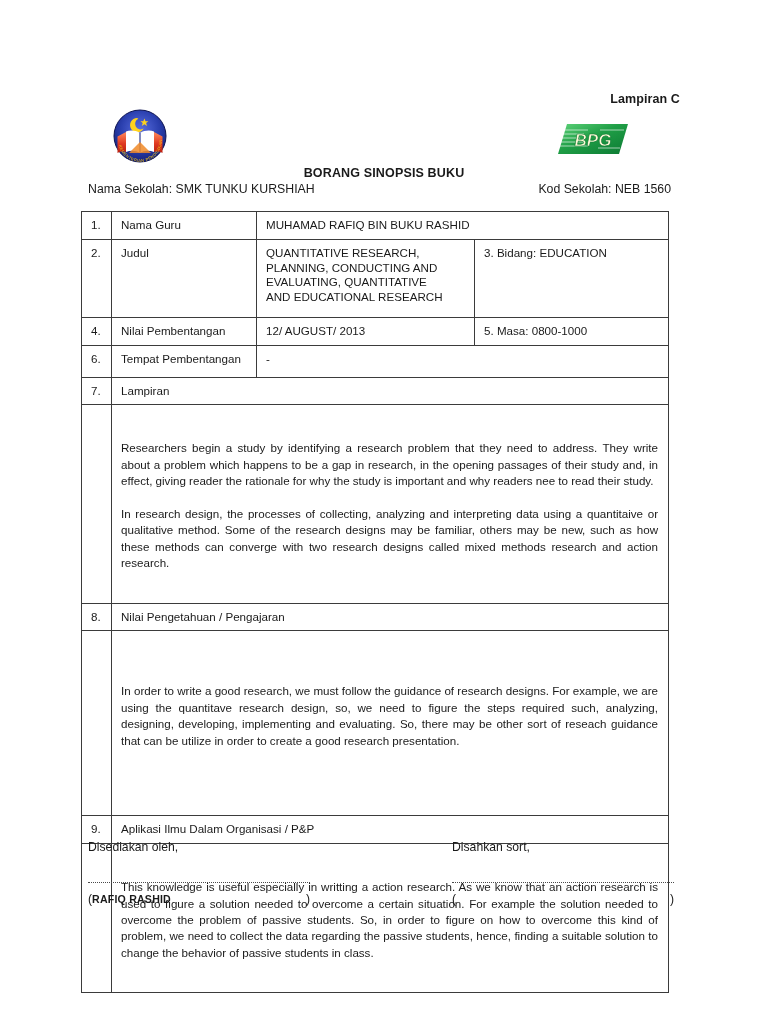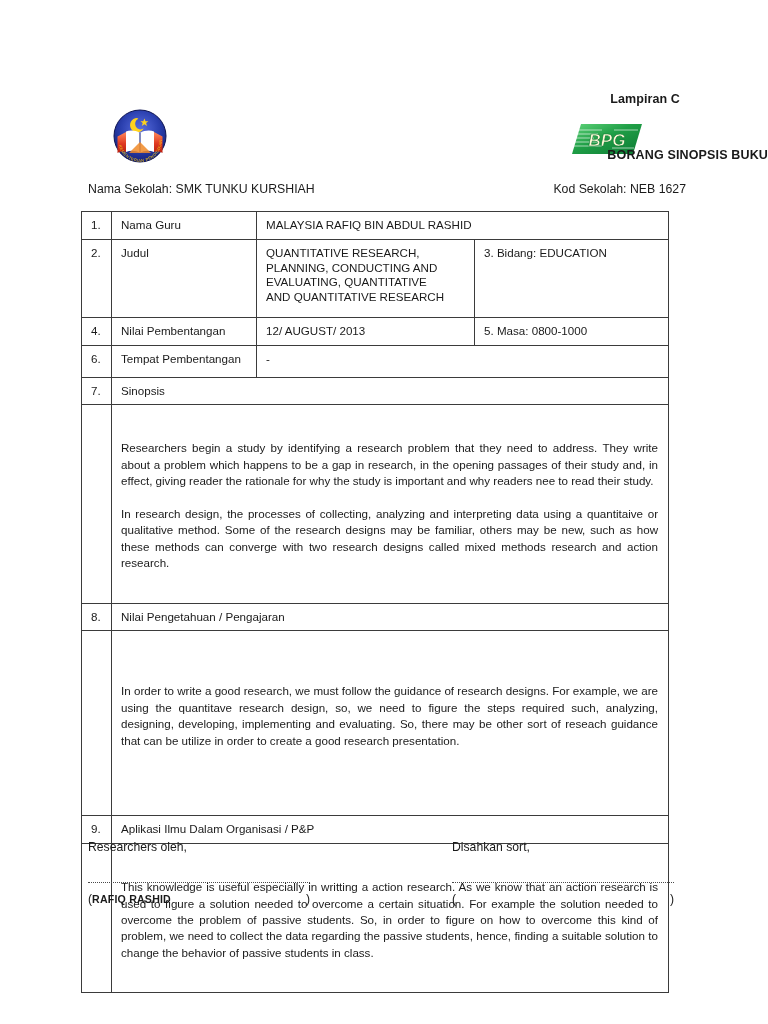--- a/index.html
+++ b/index.html
@@ -40,40 +40,40 @@
   .moe-logo {
     position: absolute;
     left: 107px;
     top: 106px;
     width: 66px;
     height: 62px;
   }
 
   .bpg-logo {
     position: absolute;
-    left: 572px;
+    left: 558px;
     top: 122px;
     width: 70px;
     height: 34px;
   }
 
   .form-title {
     position: absolute;
     left: 0; right: 0;
-    top: 148px;
-    text-align: right;
+    top: 166px;
+    text-align: center;
     font-size: 12.5px;
     font-weight: bold;
     letter-spacing: 0.15px;
   }
 
   .school-line {
     position: absolute;
     left: 88px;
-    right: 82px;
+    right: 97px;
     top: 182px;
     font-size: 12.3px;
     display: flex;
     justify-content: space-between;
     align-items: baseline;
   }
   .school-line span { white-space: nowrap; }
 
   
   table.form {
@@ -232,66 +232,66 @@
         <line x1="40" y1="26" x2="62" y2="26"></line>
       </g>
       <text x="35" y="24" text-anchor="middle" font-family="Liberation Sans, sans-serif" font-size="17" font-weight="bold" font-style="italic" fill="#fff8d8" stroke="#0c7a33" stroke-width="0.6">BPG</text>
     </svg>
   </div>
 
   <div class="form-title">BORANG SINOPSIS BUKU</div>
 
   <div class="school-line">
     <span>Nama Sekolah: SMK TUNKU KURSHIAH</span>
-    <span>Kod Sekolah: NEB 1627</span>
+    <span>Kod Sekolah: NEB 1560</span>
   </div>
 
   <table class="form">
     <colgroup>
       <col style="width:30px">
         <col style="width:145px">
         <col style="width:218px">
         <col style="width:194px">
     </colgroup>
     <tbody>
 
       <tr>
         <td class="numcol vmid">1.</td>
         <td class="labelcol vmid">Nama Guru</td>
-        <td class="vmid" colspan="2">MALAYSIA RAFIQ BIN ABDUL RASHID</td>
+        <td class="vmid" colspan="2">MUHAMAD RAFIQ BIN BUKU RASHID</td>
       </tr>
 
       <tr class="row-judul">
         <td class="numcol vmid">2.</td>
         <td class="labelcol vmid">Judul</td>
         <td class="midcol vmid judul-lines">
           <div>QUANTITATIVE RESEARCH,</div>
           <div>PLANNING, CONDUCTING AND</div>
           <div>EVALUATING, QUANTITATIVE</div>
-          <div>AND QUANTITATIVE RESEARCH</div>
+          <div>AND EDUCATIONAL RESEARCH</div>
         </td>
         <td class="rightcol vmid">3. Bidang: EDUCATION</td>
       </tr>
 
       <tr>
         <td class="numcol vmid">4.</td>
         <td class="labelcol vmid">Nilai Pembentangan</td>
         <td class="midcol vmid">12/ AUGUST/ 2013</td>
         <td class="rightcol vmid">5. Masa: 0800-1000</td>
       </tr>
 
       <tr class="row-tempat">
         <td class="numcol vmid">6.</td>
         <td class="labelcol vmid">Tempat Pembentangan</td>
         <td colspan="2">-</td>
       </tr>
 
       <tr>
         <td class="numcol numcol-span">7.</td>
-        <td class="section-head" colspan="3">Sinopsis</td>
+        <td class="section-head" colspan="3">Lampiran</td>
       </tr>
 
       <tr>
         <td class="numcol numcol-span-bottom"></td>
         <td class="section-body" colspan="3">
           <div class="spacer-sm"></div>
           <p class="para">Researchers begin a study by identifying a research problem that they need to address. They write about a problem which happens to be a gap in research, in the opening passages of their study and, in effect, giving reader the rationale for why the study is important and why readers nee to read their study.</p>
           <p class="para">In research design, the processes of collecting, analyzing and interpreting data using a quantitaive or qualitative method. Some of the research designs may be familiar, others may be new, such as how these methods can converge with two research designs called mixed methods research and action research.</p>
           <div class="spacer-sm"></div>
         </td>
@@ -324,21 +324,21 @@
           <div class="spacer-sm"></div>
         </td>
       </tr>
 
     </tbody>
   </table>
 
   <div class="sign-area">
 
     <div class="sign-col left">
-      <div class="sign-label">Researchers oleh,</div>
+      <div class="sign-label">Disediakan oleh,</div>
       <div class="dotline"></div>
       <div class="paren-row">
         <span>(</span>
         <span class="nm">RAFIQ RASHID</span>
         <span>)</span>
       </div>
     </div>
 
     <div class="sign-col right">
       <div class="sign-label">Disahkan sort,</div>

